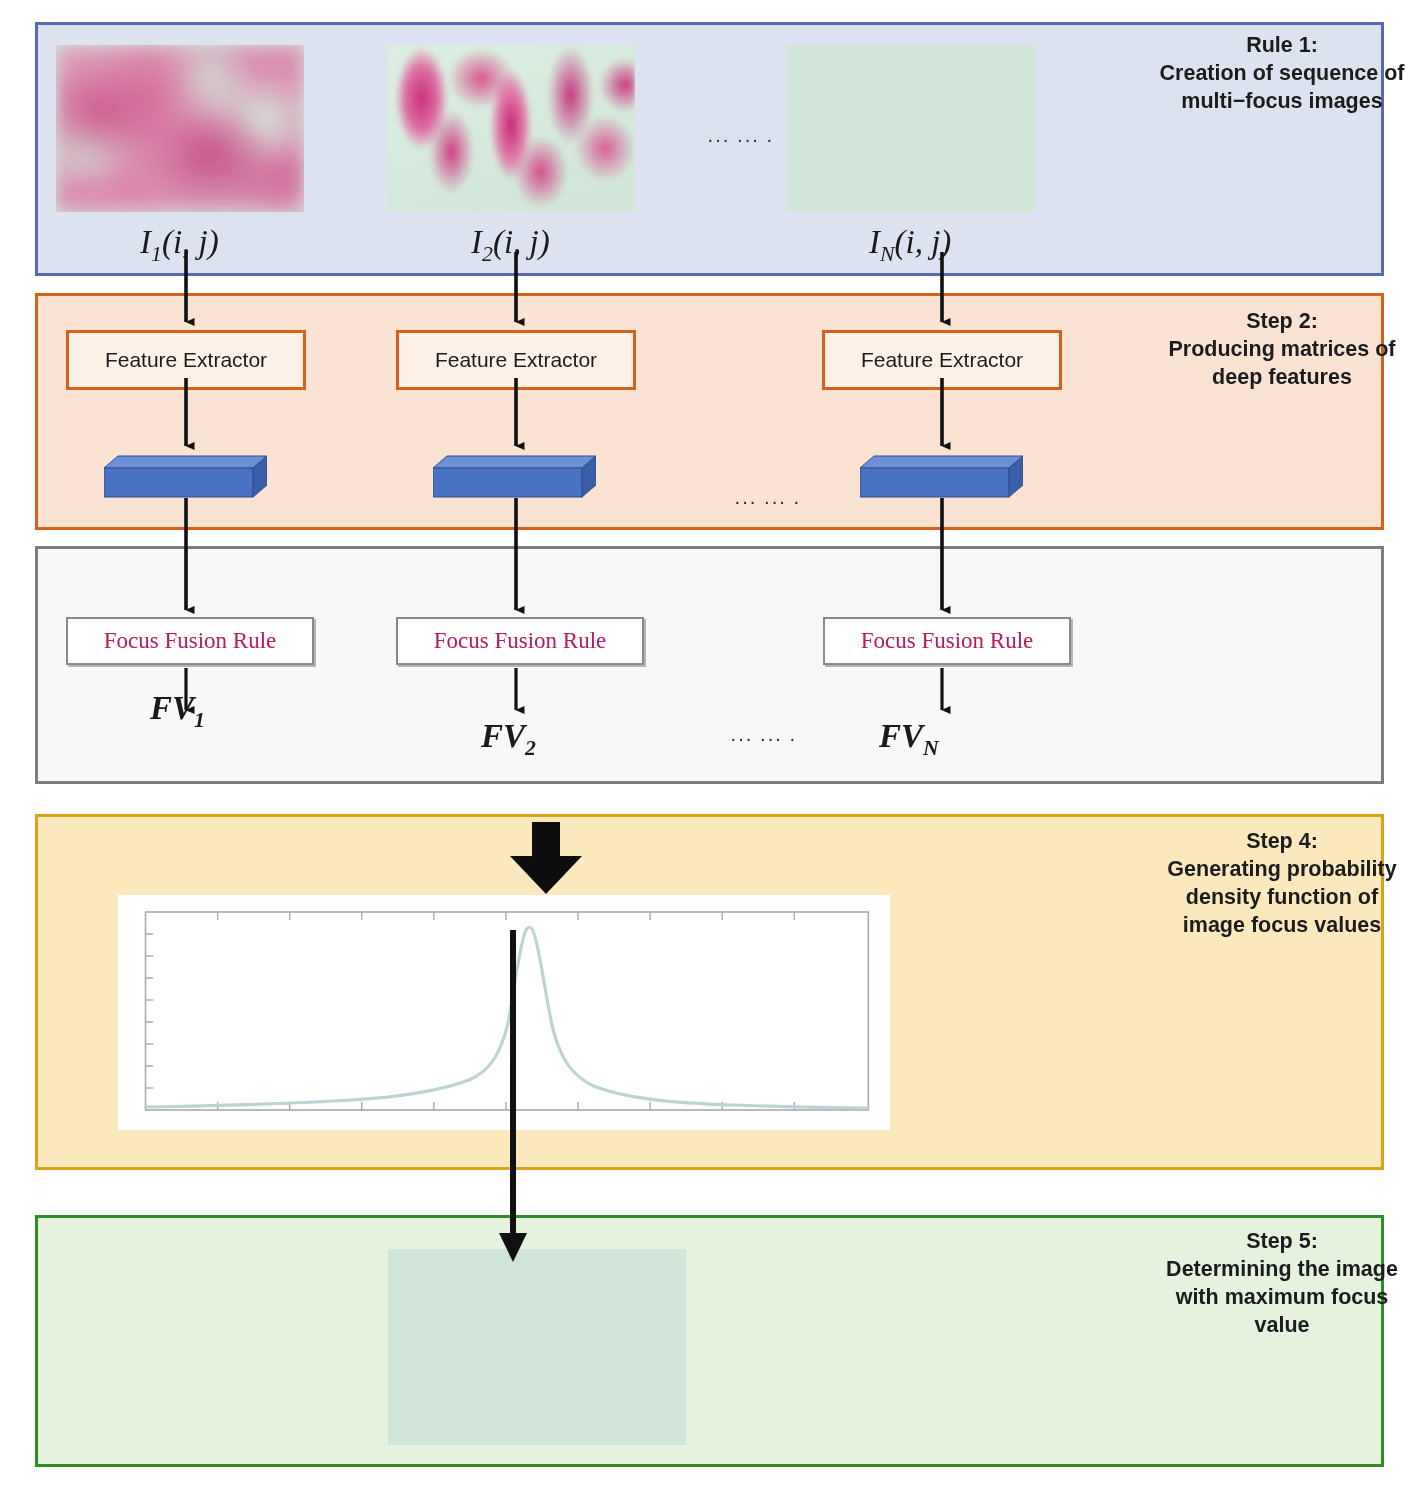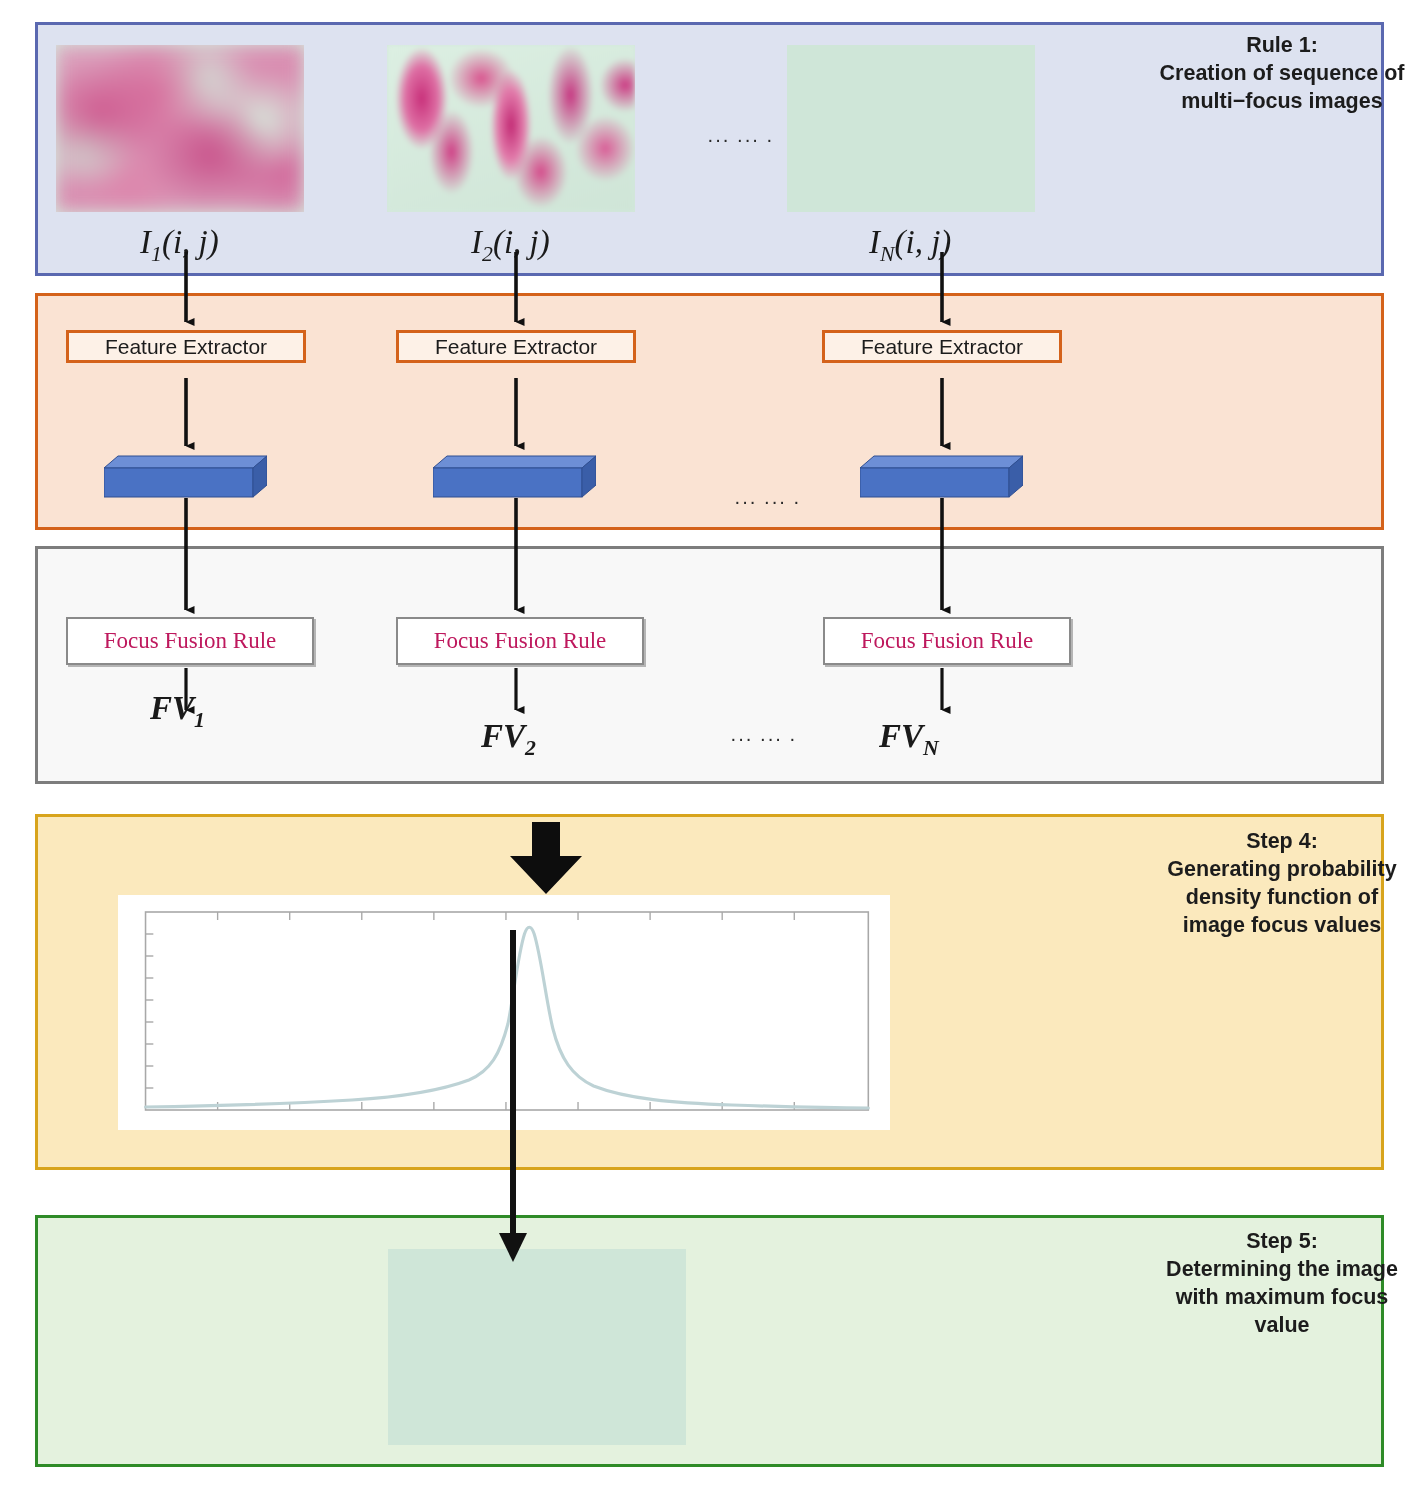--- a/index.html
+++ b/index.html
@@ -142,21 +142,21 @@
   .box {
     position: absolute;
     display: flex;
     align-items: center;
     justify-content: center;
     text-align: center;
   }
   .fe-box {
     border: 3px solid #d4621a;
     background: #fdf1e7;
-    height: 33px;
+    height: 60px;
     font-family: "Liberation Sans", sans-serif;
     font-size: 21px;
     color: #1c1c1c;
   }
   .fe1 { left: 66px;  top: 330px; width: 240px; }
   .fe2 { left: 396px; top: 330px; width: 240px; }
   .fe3 { left: 822px; top: 330px; width: 240px; }
 
   .ffr-box {
     border: 2px solid #8a8a8a;
@@ -245,20 +245,24 @@
   <div class="slab slab3">
     <svg viewBox="0 0 163 47" class="plot-svg" xmlns="http://www.w3.org/2000/svg">
       <polygon points="14,4 163,4 149,16 0,16" fill="#6d8fd6" stroke="#2f4f91" stroke-width="1"></polygon>
       <rect x="0" y="16" width="149" height="29" fill="#4a72c4" stroke="#2f4f91" stroke-width="1"></rect>
       <polygon points="149,16 163,4 163,33 149,45" fill="#3a5ea8" stroke="#2f4f91" stroke-width="1"></polygon>
     </svg>
   </div>
 
   <div class="ellipsis ell-2">··· ··· ·</div>
 
+  <div class="step-caption cap2">
+    <span class="step-title">Step 2:</span>
+    <span class="step-desc">Producing matrices of deep features</span>
+  </div>
 
   <div class="box ffr-box ffr1">Focus Fusion Rule</div>
   <div class="box ffr-box ffr2">Focus Fusion Rule</div>
   <div class="box ffr-box ffr3">Focus Fusion Rule</div>
 
   <div class="math-label lbl-fv1"><span>FV</span><sub>1</sub></div>
   <div class="math-label lbl-fv2"><span>FV</span><sub>2</sub></div>
   <div class="math-label lbl-fv3"><span>FV</span><sub>N</sub></div>
 
   <div class="ellipsis ell-3">··· ··· ·</div>

